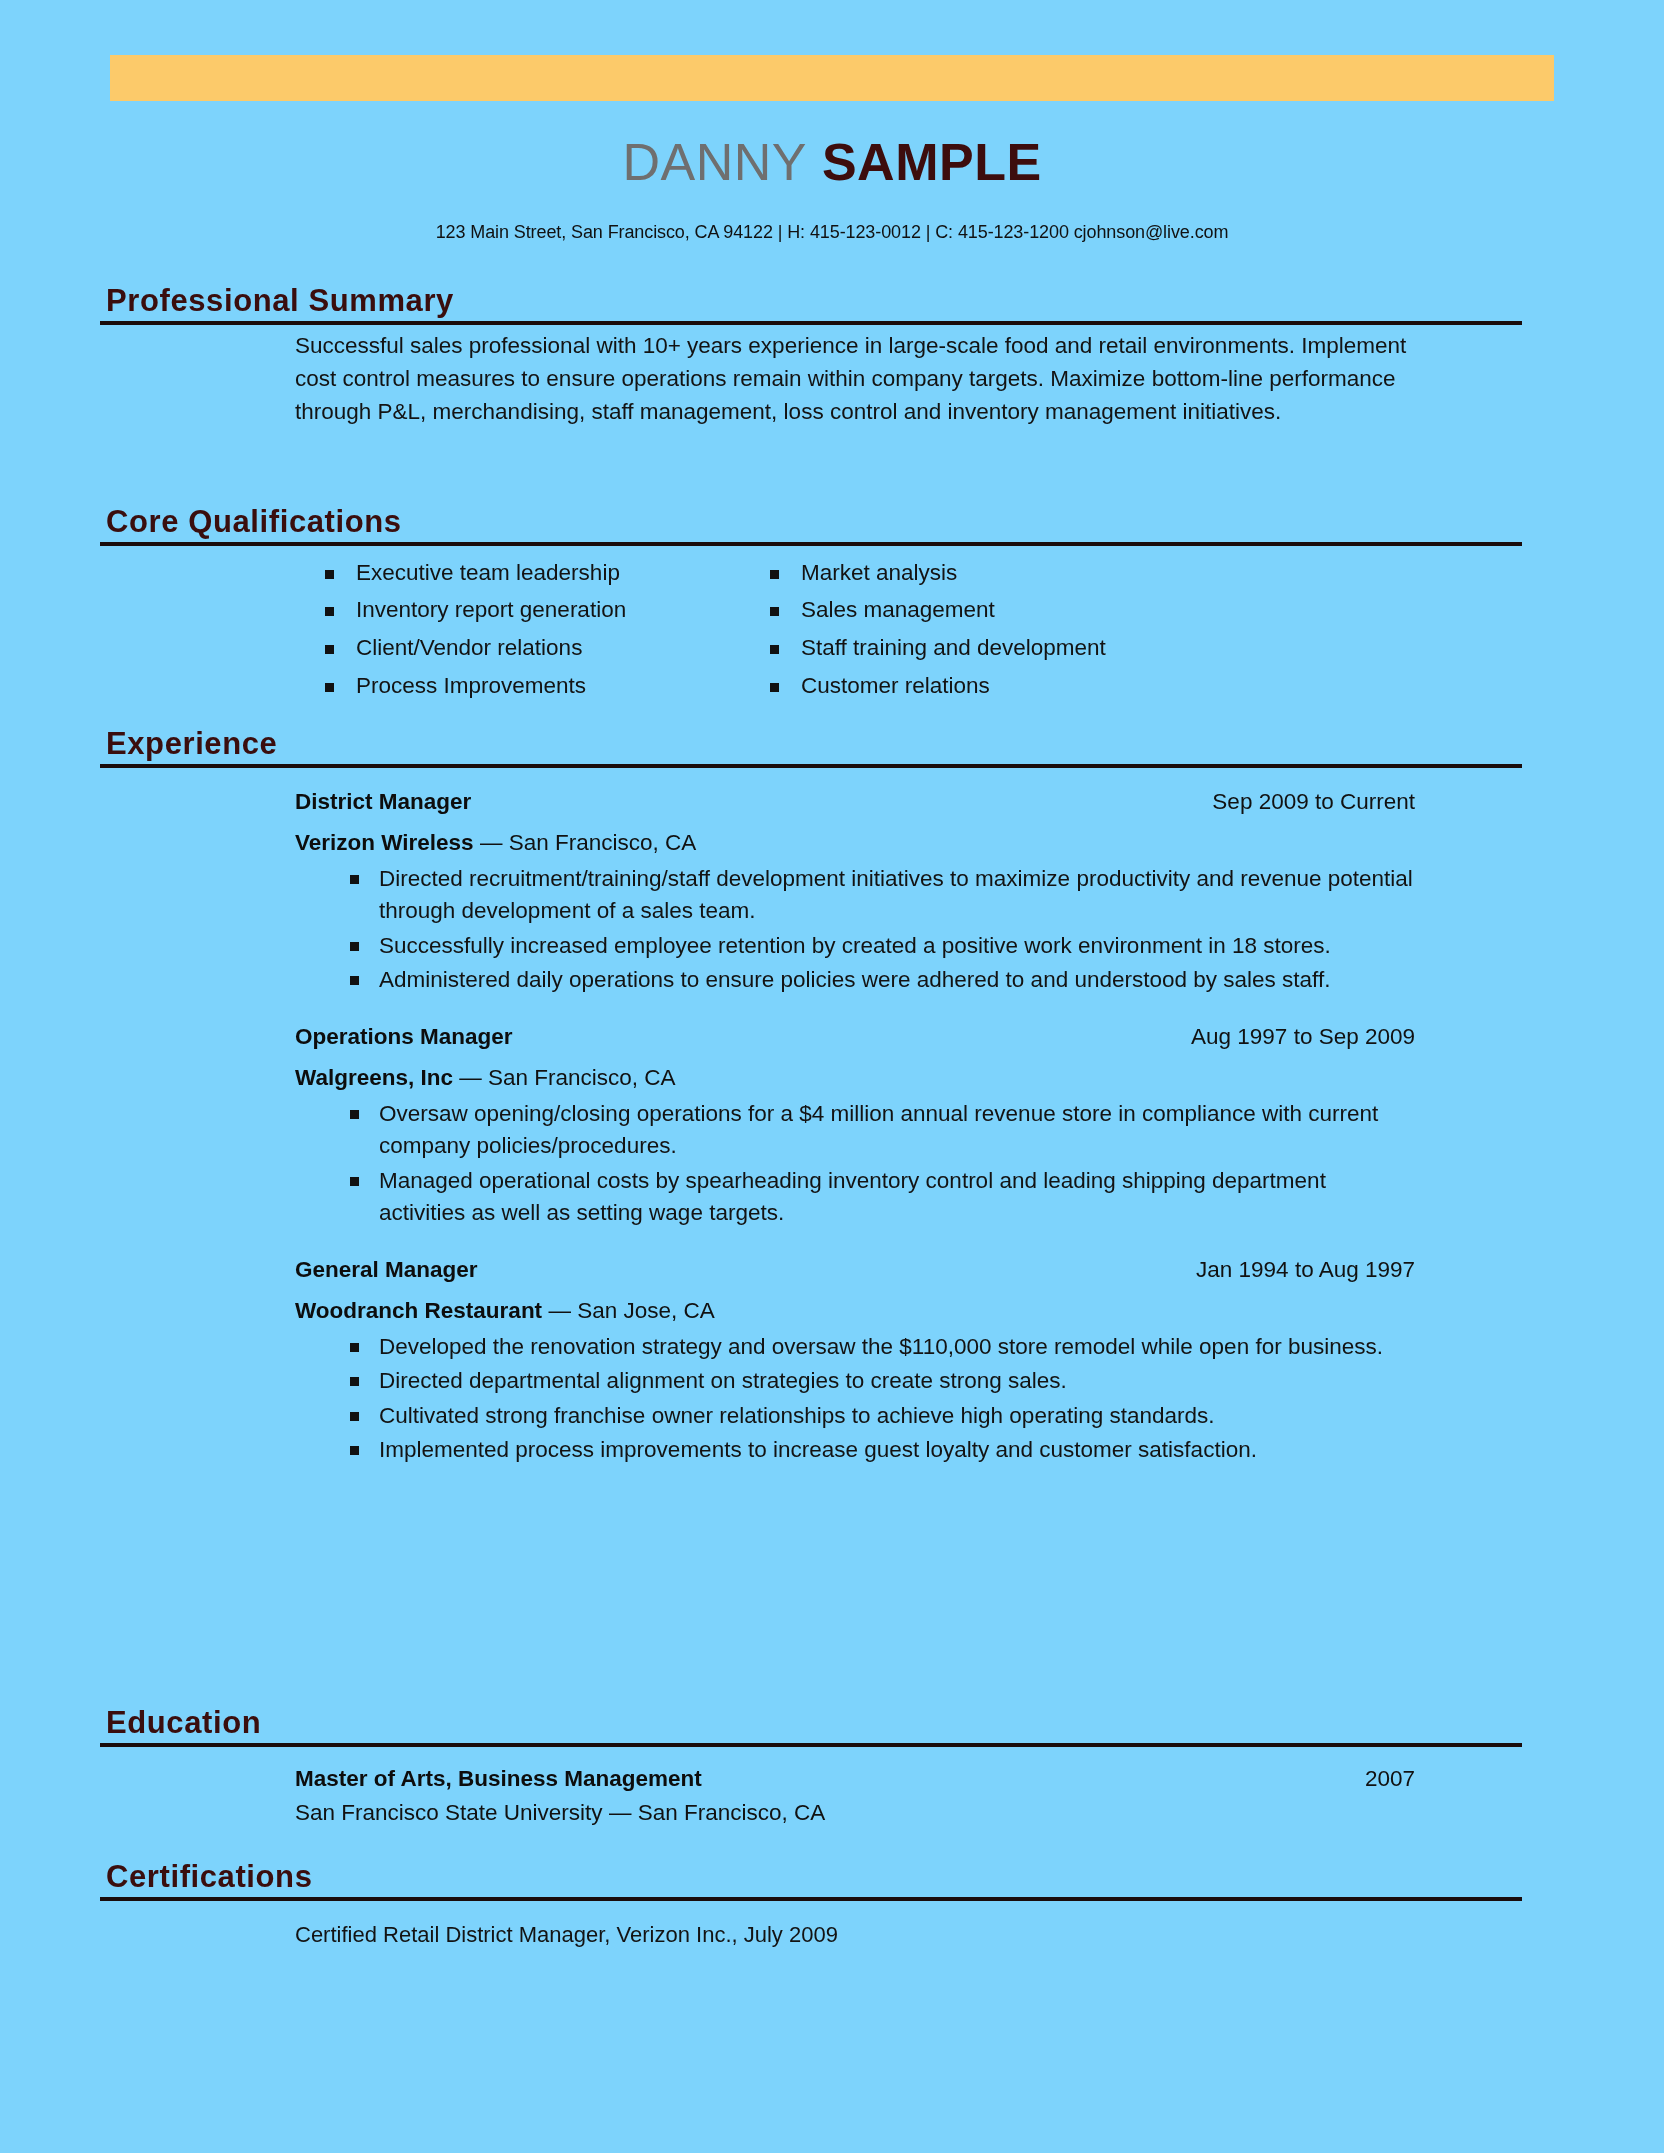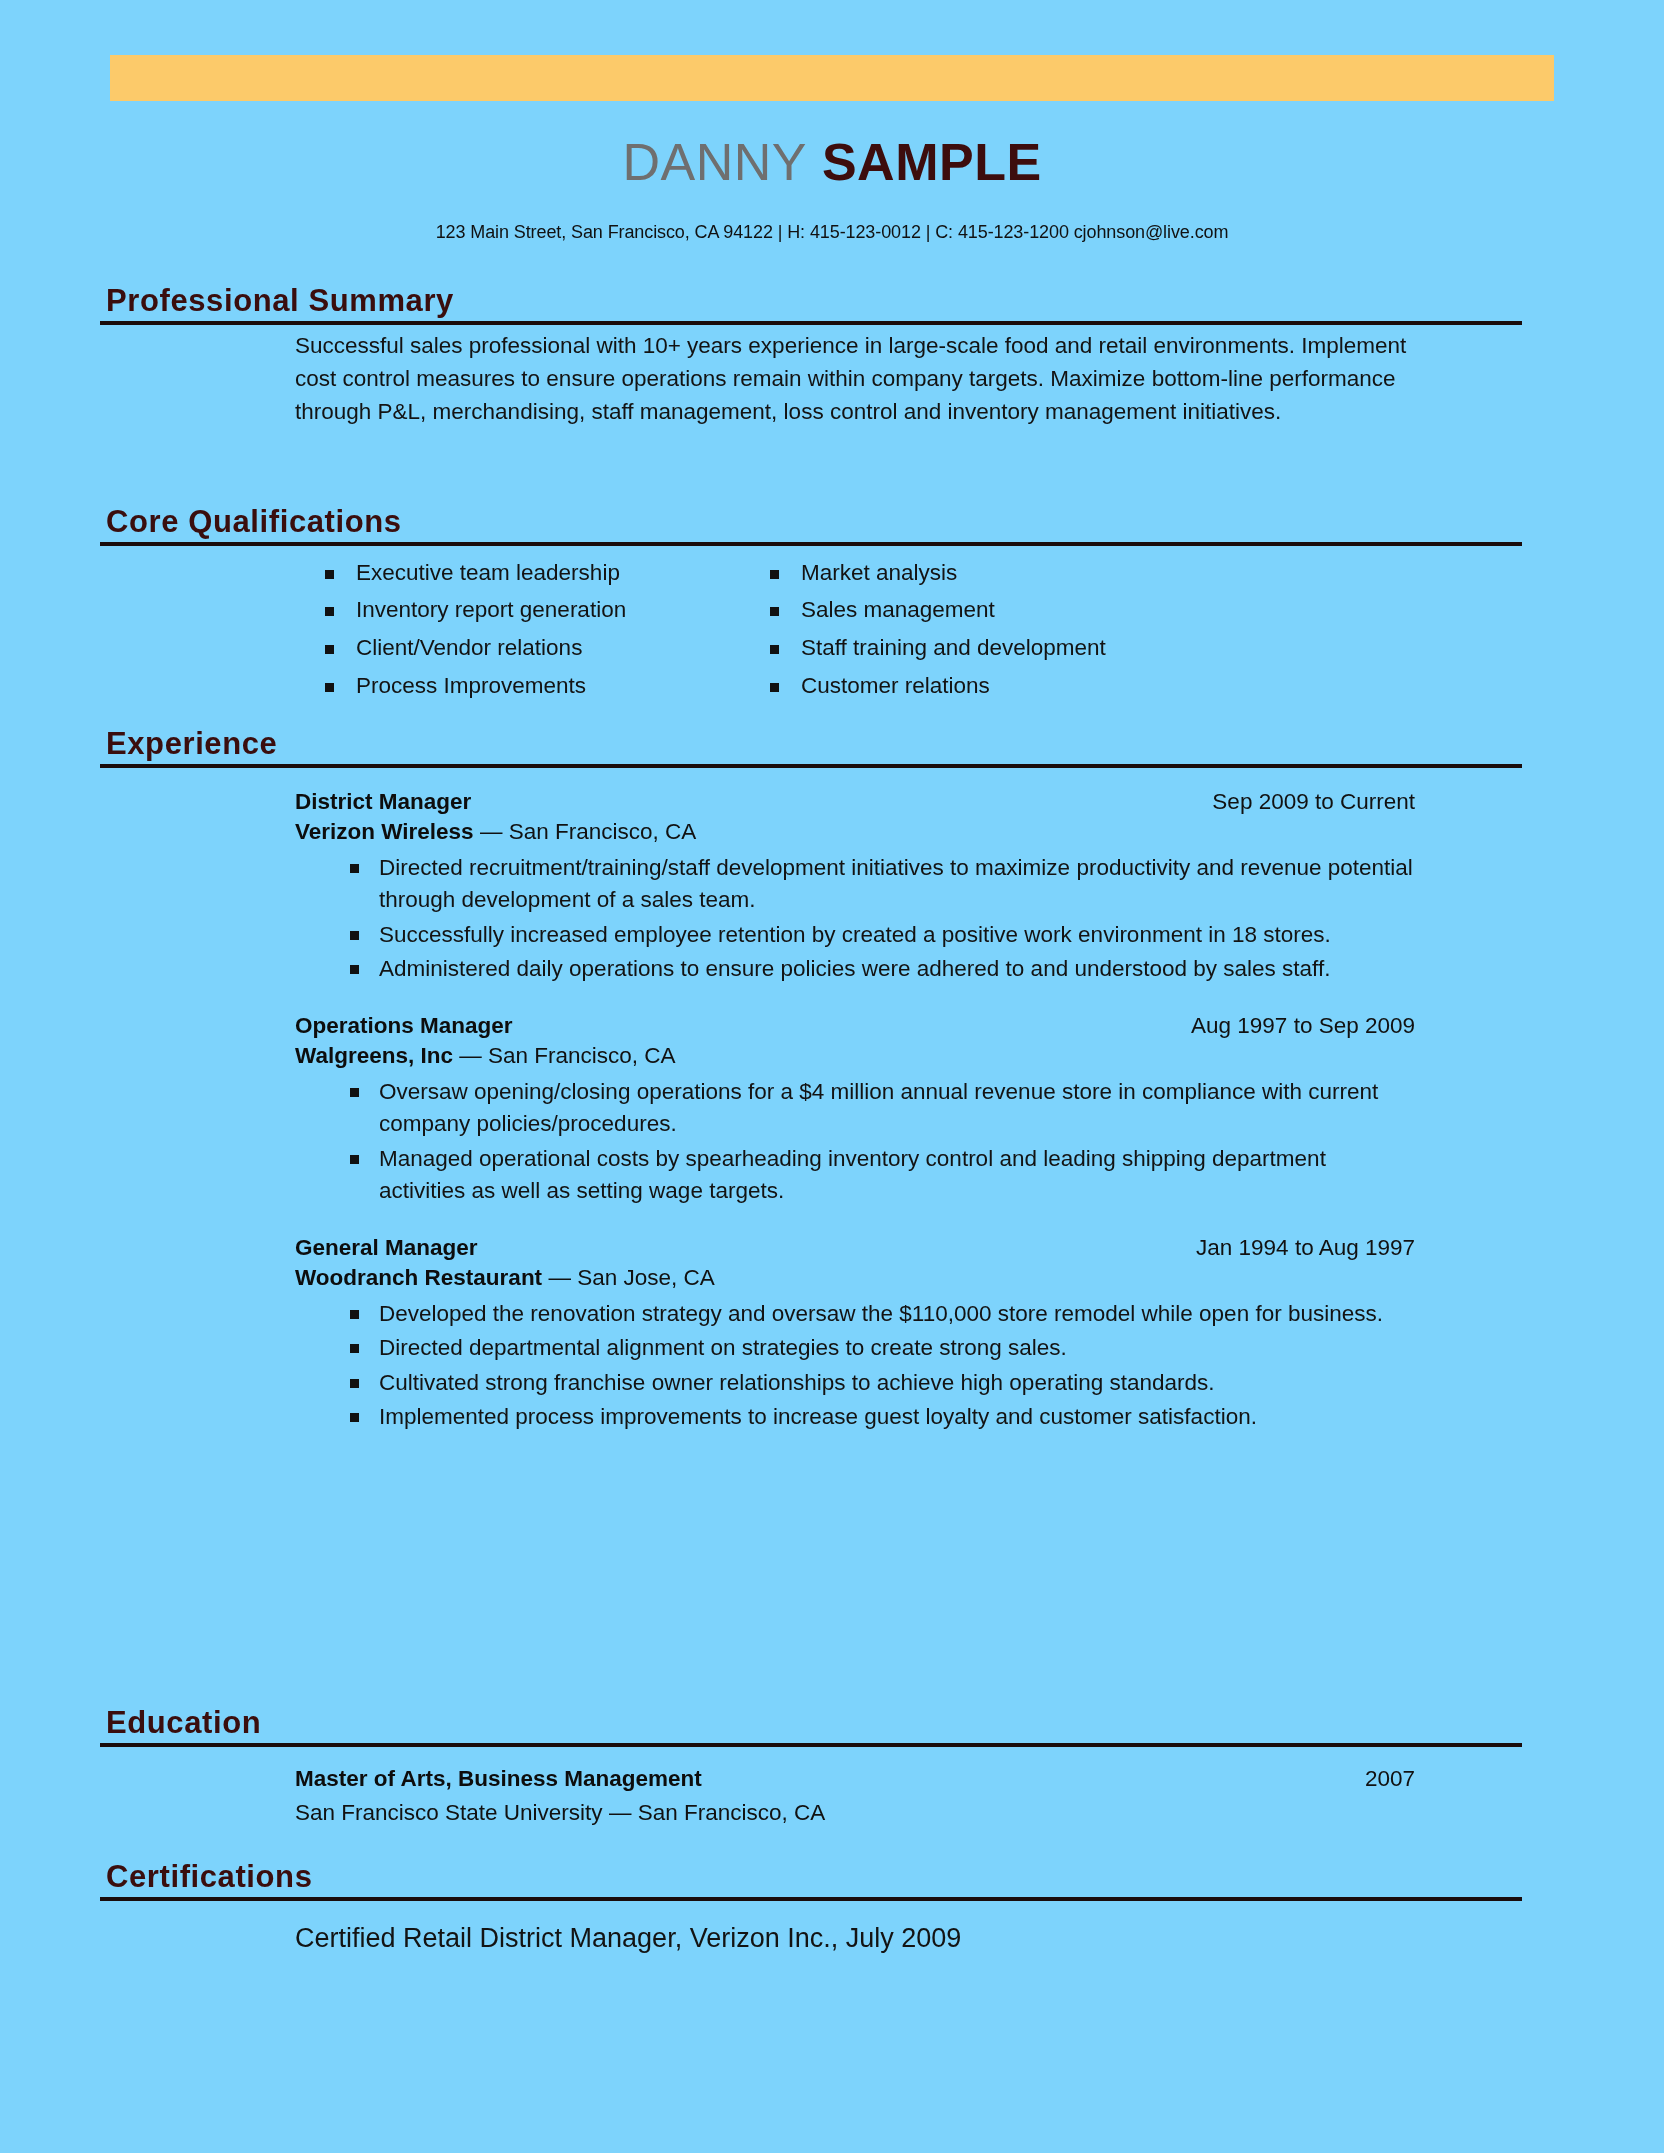--- a/index.html
+++ b/index.html
@@ -151,21 +151,21 @@
     color: #0d0d0d;
   }
   .job-dates {
     font-weight: 400;
     color: #111111;
     white-space: nowrap;
   }
   .job-company {
     font-size: 22.5px;
     line-height: 1.3;
-    margin-top: 1px;
+    margin-top: 12px;
     color: #111111;
   }
   .job-company .org {
     font-weight: 700;
     color: #0d0d0d;
   }
   .job-bullets {
     margin-top: 6px;
     margin-left: 55px;
   }
@@ -202,21 +202,21 @@
   }
   .edu-school {
     font-size: 22.5px;
     line-height: 1.3;
     margin-top: 5px;
     color: #111111;
   }
 
   
   .cert-text {
-    font-size: 27px;
+    font-size: 22px;
     line-height: 1.3;
     color: #131313;
   }
 </style>
 </head>
 <body>
 
 <div class="page">
 
   <div class="gold-bar"></div>

